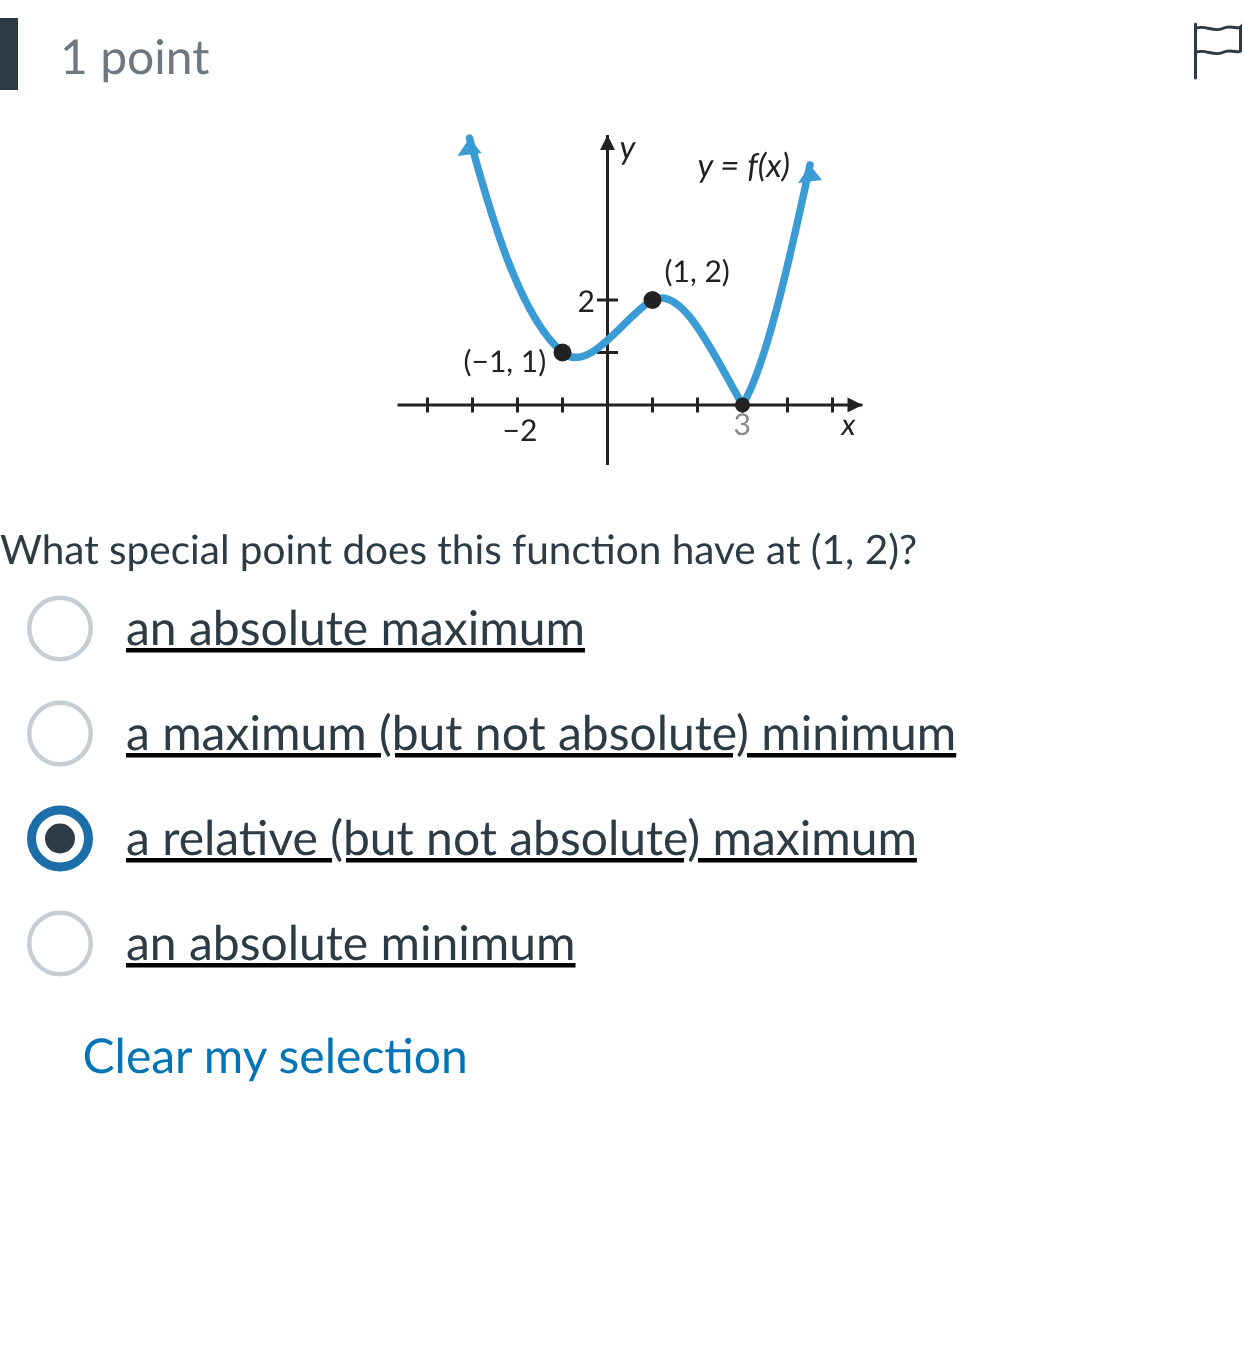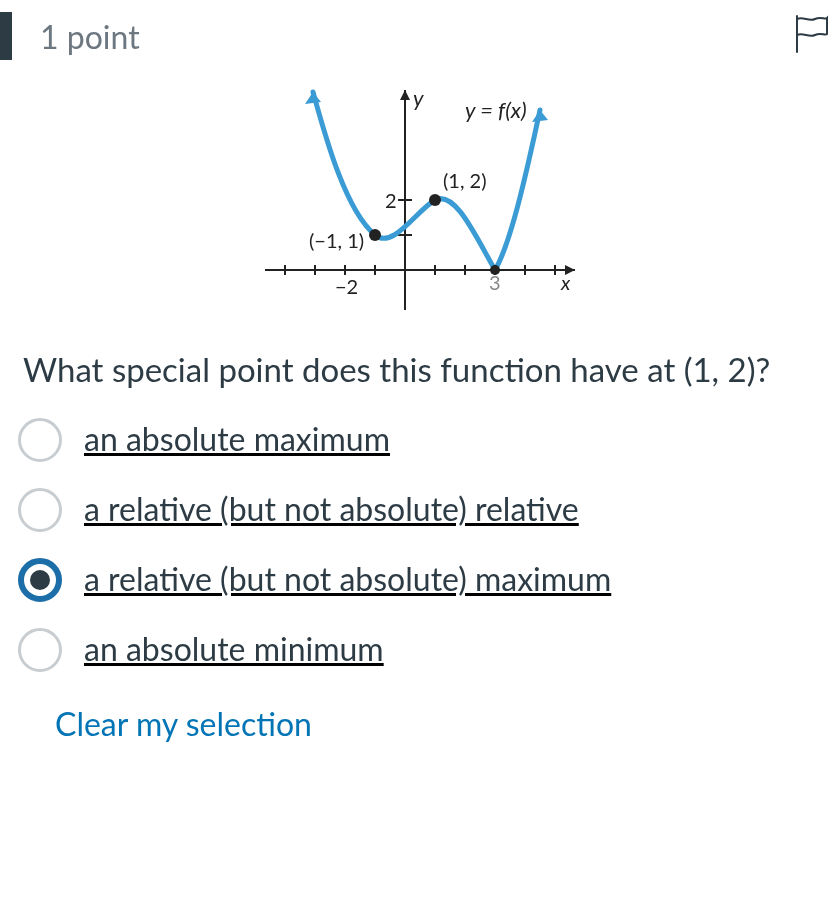--- a/index.html
+++ b/index.html
@@ -32,25 +32,25 @@
       top: 14px;
       right: 0;
       color: #2d3b45;
     }
     .graph-container {
       display: flex;
       justify-content: center;
       margin: 8px 0 18px 0;
     }
     .question-text {
-      font-size: 33px;
+      font-size: 27px;
       color: #2d3b45;
-      padding: 0 6px 0 23px;
+      padding: 0 6px 0 0;
       line-height: 1.32;
-      margin-bottom: 26px;
+      margin-bottom: 13px;
     }
     .options {
       padding-left: 18px;
       text-decoration: underline;
     }
     .option {
       display: flex;
       align-items: center;
       margin-bottom: 26px;
       cursor: pointer;
@@ -161,21 +161,21 @@
 
 <div class="question-text">What special point does this function have at (1, 2)?</div>
 
 <div class="options">
   <div class="option">
     <div class="radio"></div>
     <div class="option-label">an absolute maximum</div>
   </div>
   <div class="option">
     <div class="radio"></div>
-    <div class="option-label">a relative (but not absolute) relative</div>
+    <div class="option-label">a maximum (but not absolute) minimum</div>
   </div>
   <div class="option">
     <div class="radio selected"></div>
     <div class="option-label">a relative (but not absolute) maximum</div>
   </div>
   <div class="option">
     <div class="radio"></div>
     <div class="option-label">an absolute minimum</div>
   </div>
 </div>

